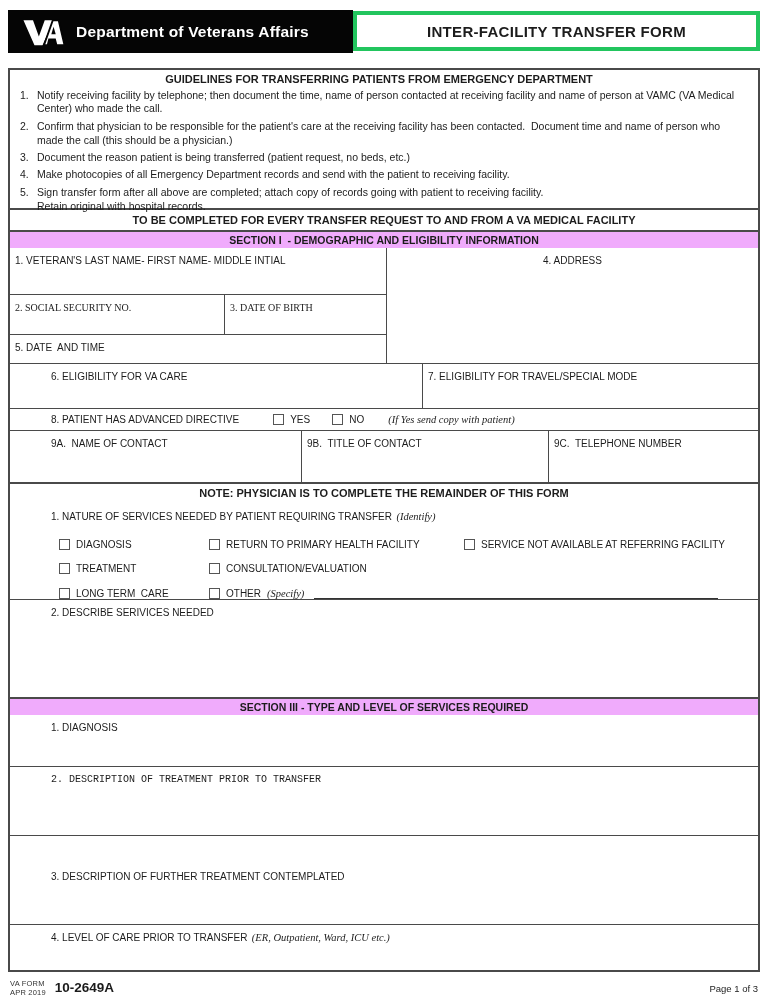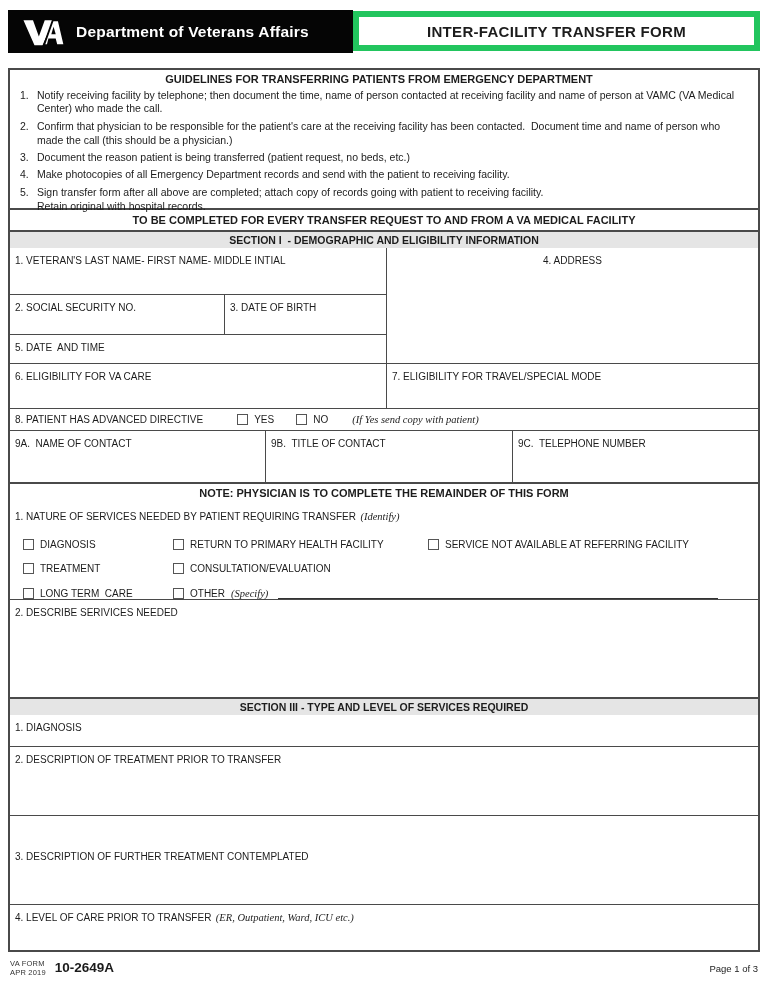--- a/index.html
+++ b/index.html
@@ -15,46 +15,46 @@
   
   .hdr { display: flex; height: 43px; align-items: stretch; }
   .hdr-black {
     background: #050505; color: #fff;
     flex: 0 0 345px;
     display: flex; align-items: center; gap: 10px;
     padding-left: 14px;
   }
   .hdr-agency { font-weight: bold; font-size: 15.5px; letter-spacing: .2px; }
   .hdr-title {
-    flex: 1; border: 6px solid #22c55e; background: #fff;
+    flex: 1; border: 4px solid #22c55e; background: #fff;
     display: flex; align-items: center; justify-content: center;
     font-weight: bold; font-size: 15px; letter-spacing: .3px;
     margin: 1px 0 2px 0;
   }
 
   
   .box { border: 2px solid #4a4a4a; background: #fff; }
   .guidelines { margin-top: 15px; padding: 3px 20px 4px 10px; height: 142px; }
   .g-title { text-align: center; font-weight: bold; font-size: 11px; margin-bottom: 3px; white-space: pre-wrap; }
   .g-item { display: flex; font-size: 10.5px; line-height: 1.32; margin: 3.5px 0; }
   .g-num { flex: 0 0 17px; }
   .g-txt { flex: 1; white-space: pre-wrap; }
 
   .banner {
     margin-top: -2px; text-align: center; font-weight: bold; font-size: 11px;
     padding: 4px 2px; white-space: pre-wrap;
   }
   .secbar {
     margin-top: -2px; text-align: center; font-weight: bold; font-size: 10.5px;
-    background: #e5e5e5; padding: 2px 2px; white-space: pre-wrap;
+    background: #f0abfc; padding: 2px 2px; white-space: pre-wrap;
   }
 
   
   .grid { margin-top: -2px; border-top: none; }
-  .row { display: flex; border-bottom: 1.5px solid #4a4a4a; }
+  .row { display: flex; border-bottom: 1.5px solid #4a4a4a; padding-left: 36px; }
   .row:last-child { border-bottom: none; }
   .cell { position: relative; padding: 2px 5px; }
   .cell.rb { border-right: 1.5px solid #4a4a4a; }
   .lbl { font-size: 10px; white-space: pre-wrap; }
   .hint { font-family: "Liberation Serif", serif; font-style: italic; font-size: 10.5px; }
 
   .abc { display: flex; border-bottom: 1.5px solid #4a4a4a; }
   .abc-left { flex: 0 0 377px; border-right: 1.5px solid #4a4a4a; }
   .abc-right { flex: 1; text-align: center; }
   .sub { border-bottom: 1.5px solid #4a4a4a; display: flex; }
@@ -129,21 +129,21 @@
 
   <div class="box grid">
 
     <div class="abc">
       <div class="abc-left">
         <div class="sub" style="height:47px;">
           <div class="cell" style="flex:1;">
             <span class="lbl">1. VETERAN'S LAST NAME- FIRST NAME- MIDDLE INTIAL</span>
           </div>
         </div>
-        <div class="sub" style="height:40px;">
+        <div class="sub" style="height:40px;font-family:Liberation Serif, serif;">
           <div class="cell rb" style="flex:0 0 215px;">
             <span class="lbl">2. SOCIAL SECURITY NO.</span>
           </div>
           <div class="cell" style="flex:1;">
             <span class="lbl">3. DATE OF BIRTH</span>
           </div>
         </div>
         <div class="sub" style="height:28px;">
           <div class="cell" style="flex:1;">
             <span class="lbl">5. DATE  AND TIME</span>
@@ -241,26 +241,26 @@
     <div class="row" style="height:97px; border-bottom:none;">
       <div class="cell" style="flex:1;">
         <span class="lbl">2. DESCRIBE SERIVICES NEEDED</span>
       </div>
     </div>
   </div>
 
   <div class="box secbar">SECTION III - TYPE AND LEVEL OF SERVICES REQUIRED</div>
 
   <div class="box grid">
-    <div class="row" style="height:32px;">
+    <div class="row" style="height:52px;">
       <div class="cell" style="flex:1;">
         <span class="lbl">1. DIAGNOSIS</span>
       </div>
     </div>
-    <div class="row" style="height:69px;">
+    <div class="row" style="height:69px;font-family:Liberation Mono, monospace;">
       <div class="cell" style="flex:1;">
         <span class="lbl">2. DESCRIPTION OF TREATMENT PRIOR TO TRANSFER</span>
       </div>
     </div>
     <div class="row" style="height:61px;margin-top:28px;">
       <div class="cell" style="flex:1;">
         <span class="lbl">3. DESCRIPTION OF FURTHER TREATMENT CONTEMPLATED</span>
       </div>
     </div>
     <div class="row" style="height:45px; border-bottom:none;">

